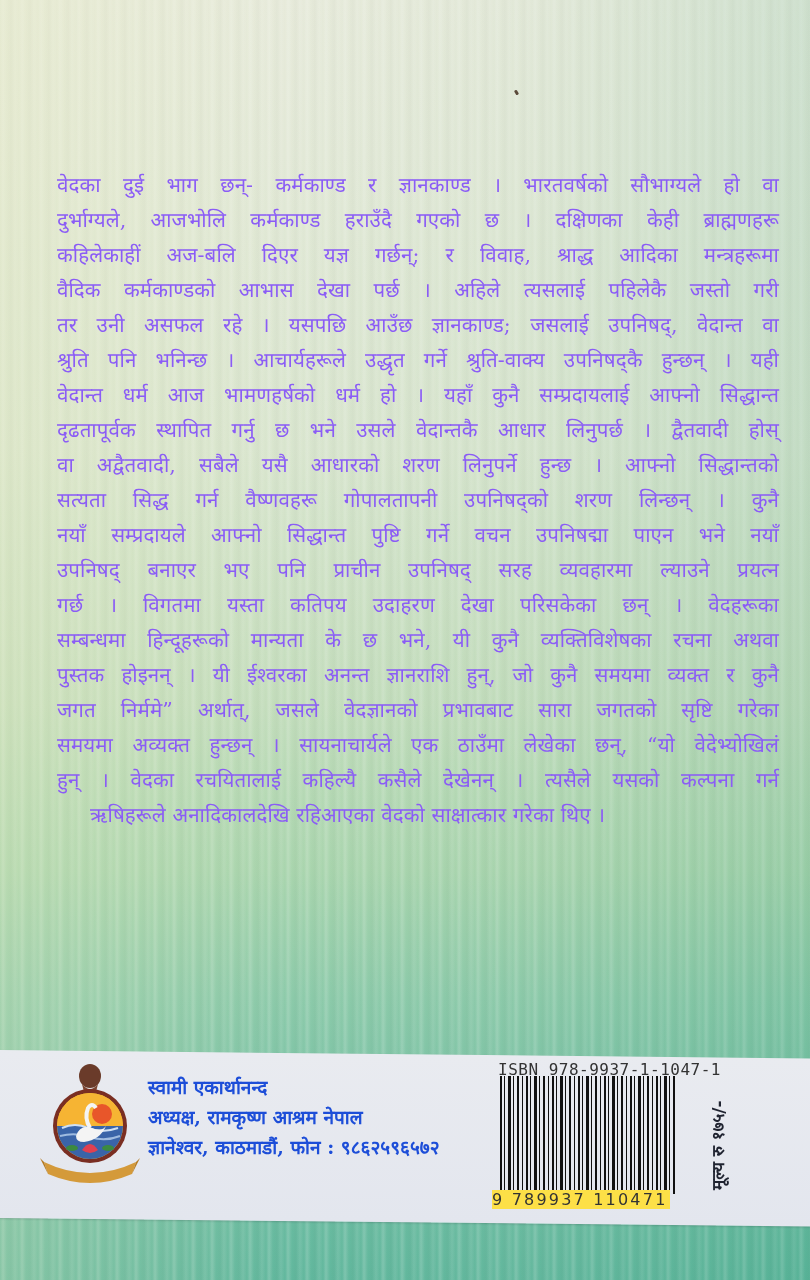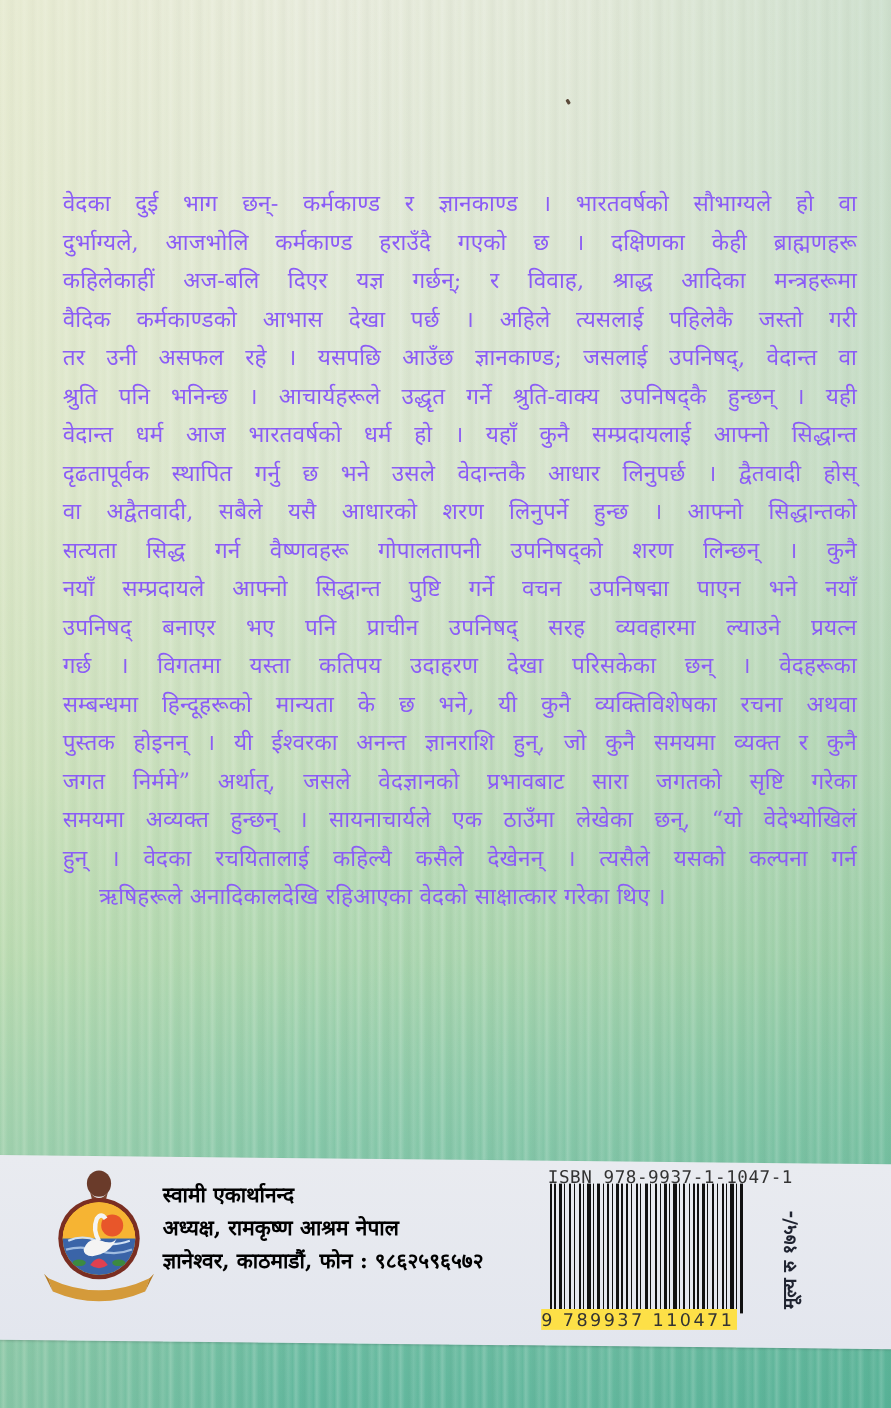--- a/index.html
+++ b/index.html
@@ -38,21 +38,21 @@
   .info-band {
     position: absolute; left: 0; top: 1050px; width: 810px; height: 168px;
     background: linear-gradient(180deg, #e9ebf0 0%, #e3e6ee 100%);
     transform: skewY(0.6deg); transform-origin: left top;
     box-shadow: 0 1px 2px rgba(0,0,0,0.15);
   }
   .logo {
     position: absolute; left: 40px; top: 1062px; width: 100px; height: 125px;
   }
   .publisher {
-    position: absolute; left: 148px; top: 1072px; color: #000000;
+    position: absolute; left: 148px; top: 1072px; color: #1d4ed8;
     font-size: 19px; line-height: 30px; font-weight: bold;
   }
   .publisher .name { font-size: 19px; }
   .barcode-block {
     position: absolute; left: 492px; top: 1060px; width: 190px; height: 152px;
   }
   .isbn-text {
     position: absolute; left: 6px; top: 0; font-family: "DejaVu Sans Mono", "Liberation Mono", monospace;
     font-size: 16px; color: #333; letter-spacing: 0.5px; white-space: nowrap;
   }
@@ -82,21 +82,21 @@
 <div class="cover-tint"></div>
 <div class="speck"></div>
 
 <div class="blurb">
   <span class="line">वेदका दुई भाग छन्- कर्मकाण्ड र ज्ञानकाण्ड । भारतवर्षको सौभाग्यले हो वा</span>
   <span class="line">दुर्भाग्यले, आजभोलि कर्मकाण्ड हराउँदै गएको छ । दक्षिणका केही ब्राह्मणहरू</span>
   <span class="line">कहिलेकाहीं अज-बलि दिएर यज्ञ गर्छन्; र विवाह, श्राद्ध आदिका मन्त्रहरूमा</span>
   <span class="line">वैदिक कर्मकाण्डको आभास देखा पर्छ । अहिले त्यसलाई पहिलेकै जस्तो गरी</span>
   <span class="line">तर उनी असफल रहे । यसपछि आउँछ ज्ञानकाण्ड; जसलाई उपनिषद्, वेदान्त वा</span>
   <span class="line">श्रुति पनि भनिन्छ । आचार्यहरूले उद्धृत गर्ने श्रुति-वाक्य उपनिषद्कै हुन्छन् । यही</span>
-  <span class="line">वेदान्त धर्म आज भारतवर्षको धर्म हो । यहाँ कुनै सम्प्रदायलाई आफ्नो सिद्धान्त</span>
+  <span class="line">वेदान्त धर्म आज भामणहर्षको धर्म हो । यहाँ कुनै सम्प्रदायलाई आफ्नो सिद्धान्त</span>
   <span class="line">दृढतापूर्वक स्थापित गर्नु छ भने उसले वेदान्तकै आधार लिनुपर्छ । द्वैतवादी होस्</span>
   <span class="line">वा अद्वैतवादी, सबैले यसै आधारको शरण लिनुपर्ने हुन्छ । आफ्नो सिद्धान्तको</span>
   <span class="line">सत्यता सिद्ध गर्न वैष्णवहरू गोपालतापनी उपनिषद्को शरण लिन्छन् । कुनै</span>
   <span class="line">नयाँ सम्प्रदायले आफ्नो सिद्धान्त पुष्टि गर्ने वचन उपनिषद्मा पाएन भने नयाँ</span>
   <span class="line">उपनिषद् बनाएर भए पनि प्राचीन उपनिषद् सरह व्यवहारमा ल्याउने प्रयत्न</span>
   <span class="line">गर्छ । विगतमा यस्ता कतिपय उदाहरण देखा परिसकेका छन् । वेदहरूका</span>
   <span class="line">सम्बन्धमा हिन्दूहरूको मान्यता के छ भने, यी कुनै व्यक्तिविशेषका रचना अथवा</span>
   <span class="line">पुस्तक होइनन् । यी ईश्वरका अनन्त ज्ञानराशि हुन्, जो कुनै समयमा व्यक्त र कुनै</span>
   <span class="line">जगत निर्ममे” अर्थात्, जसले वेदज्ञानको प्रभावबाट सारा जगतको सृष्टि गरेका</span>
   <span class="line">समयमा अव्यक्त हुन्छन् । सायनाचार्यले एक ठाउँमा लेखेका छन्, “यो वेदेभ्योखिलं</span>

